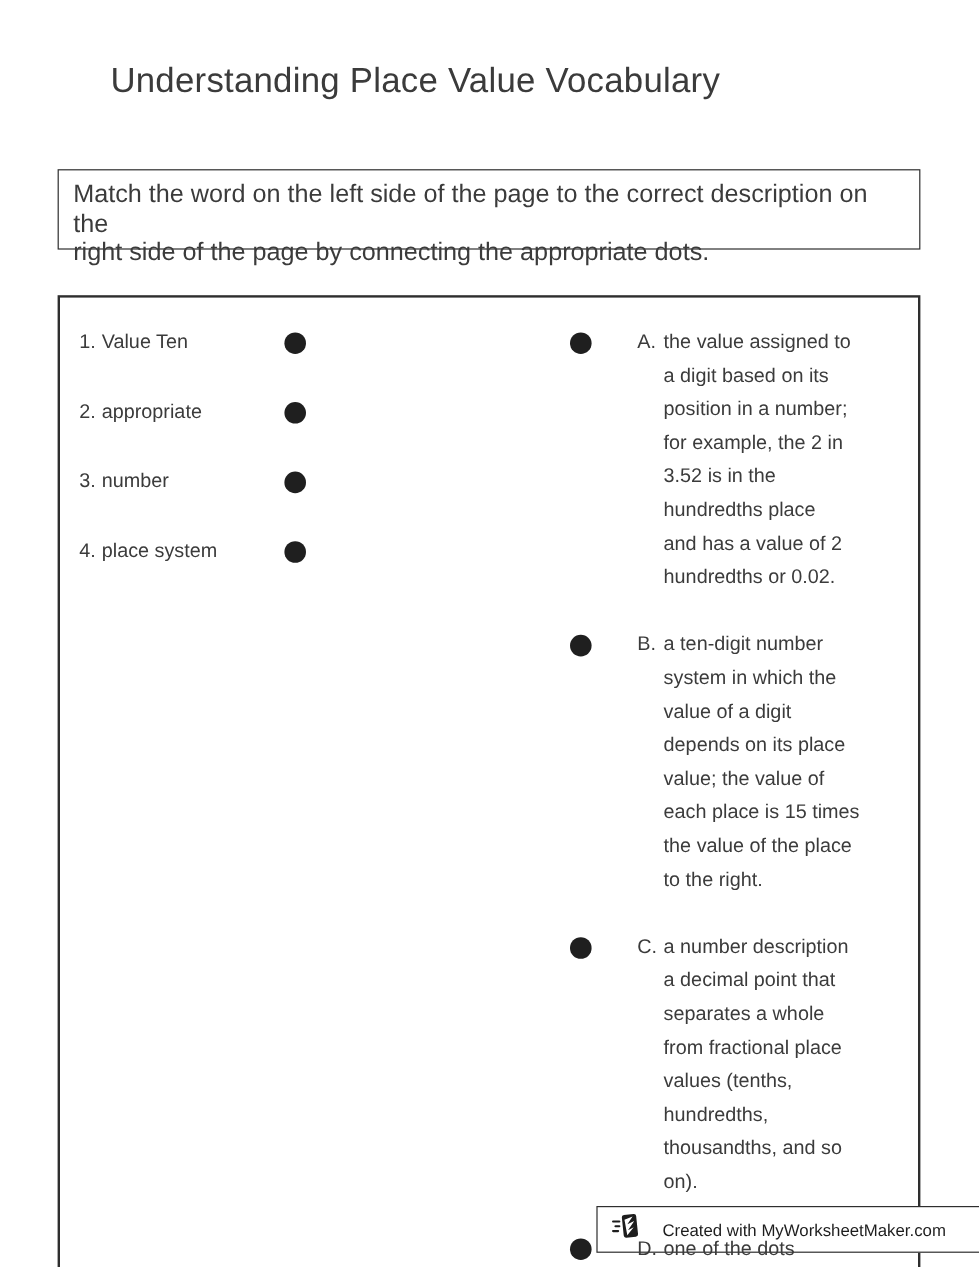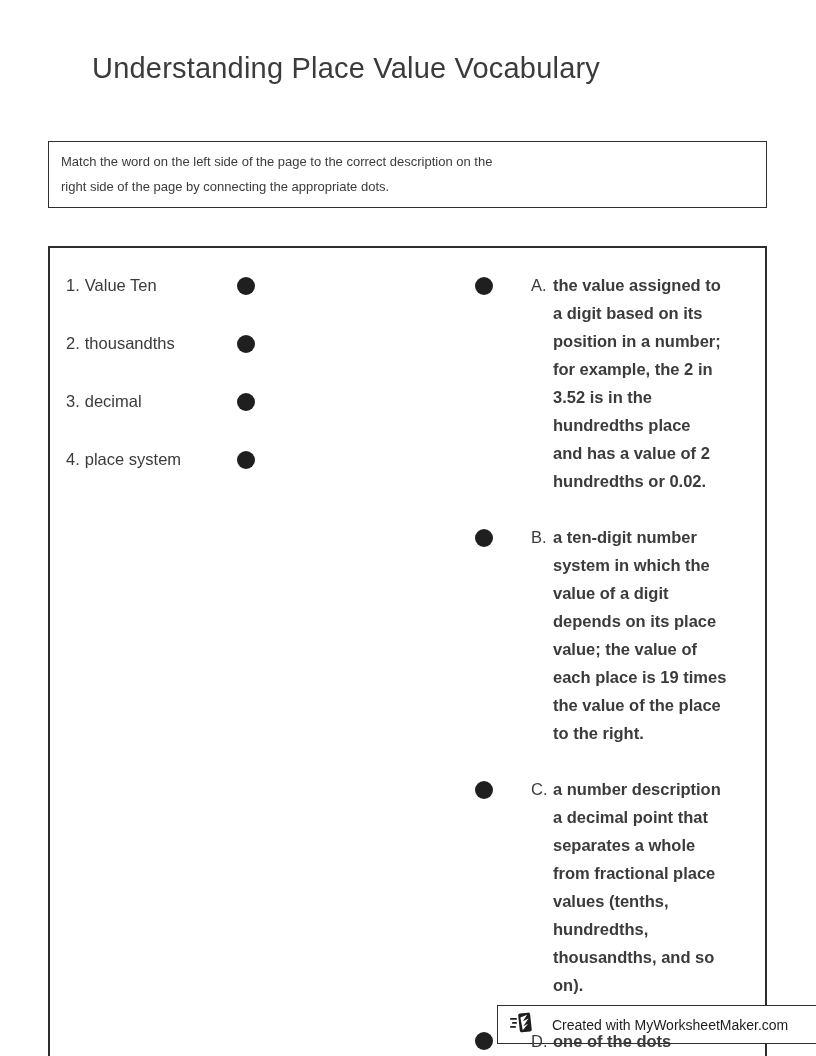--- a/index.html
+++ b/index.html
@@ -22,21 +22,21 @@
     font-size:29px;font-weight:400;line-height:36px;
     letter-spacing:0.2px;color:var(--text-color);margin-left:44px;
   }
   .instructions-box{
     position:absolute;left:48px;top:141px;width:719px;height:67px;
     border:1.5px solid var(--border-color);
     padding:8px 12px;
     background:#fff;
   }
   .instructions-text{
-    font-size:13px;line-height:24.5px;white-space:pre-line;
+    font-size:21px;line-height:24.5px;white-space:pre-line;
   }
   .matching-box{
     position:absolute;left:48px;top:246px;width:719px;height:830px;
     border:2px solid var(--border-color);
     background:#fff;
     z-index:0;
   }
   .term-row{
     position:absolute;left:66px;height:24px;
     font-size:16.5px;line-height:24px;
@@ -49,21 +49,21 @@
     z-index:1;
   }
   .desc-block{
     position:absolute;left:531px;width:236px;
     display:flex;align-items:flex-start;
     font-size:16.5px;line-height:28px;
     z-index:1;
   }
   .desc-block.overlap{z-index:3;}
   .desc-letter{flex:0 0 auto;width:22px;}
-  .desc-text{flex:1 1 auto;white-space:pre-line;font-weight:bold;}
+  .desc-text{flex:1 1 auto;white-space:pre-line;}
   .badge{
     position:absolute;left:497px;top:1005px;width:364px;height:39px;
     border:1.5px solid var(--border-color);
     background:#fff;
     display:flex;align-items:center;gap:19px;
     padding:0 10px 0 12px;
     z-index:2;
   }
   .badge-text{font-size:14px;color:#1d1d1d;white-space:nowrap;}
   .badge-icon{flex:0 0 auto;}
@@ -81,25 +81,25 @@
   </div>
 
   <div class="matching-box"></div>
 
   <div class="term-row" style="top:273px;">
     <span>1.</span>
     <span>Value Ten</span>
   </div>
   <div class="term-row" style="top:331px;">
     <span>2.</span>
-    <span>thousandths</span>
+    <span>appropriate</span>
   </div>
   <div class="term-row" style="top:389px;">
     <span>3.</span>
-    <span>decimal</span>
+    <span>number</span>
   </div>
   <div class="term-row" style="top:447px;">
     <span>4.</span>
     <span>place system</span>
   </div>
 
   <div class="dot" style="left:237px;top:277px;"></div>
   <div class="dot" style="left:237px;top:335px;"></div>
   <div class="dot" style="left:237px;top:393px;"></div>
   <div class="dot" style="left:237px;top:451px;"></div>
@@ -120,21 +120,21 @@
 and has a value of 2
 hundredths or 0.02.</div>
   </div>
   <div class="desc-block" style="top:523px;">
     <span class="desc-letter">B.</span>
     <div class="desc-text">a ten-digit number
 system in which the
 value of a digit
 depends on its place
 value; the value of
-each place is 19 times
+each place is 15 times
 the value of the place
 to the right.</div>
   </div>
   <div class="desc-block" style="top:775px;">
     <span class="desc-letter">C.</span>
     <div class="desc-text">a number description
 a decimal point that
 separates a whole
 from fractional place
 values (tenths,

